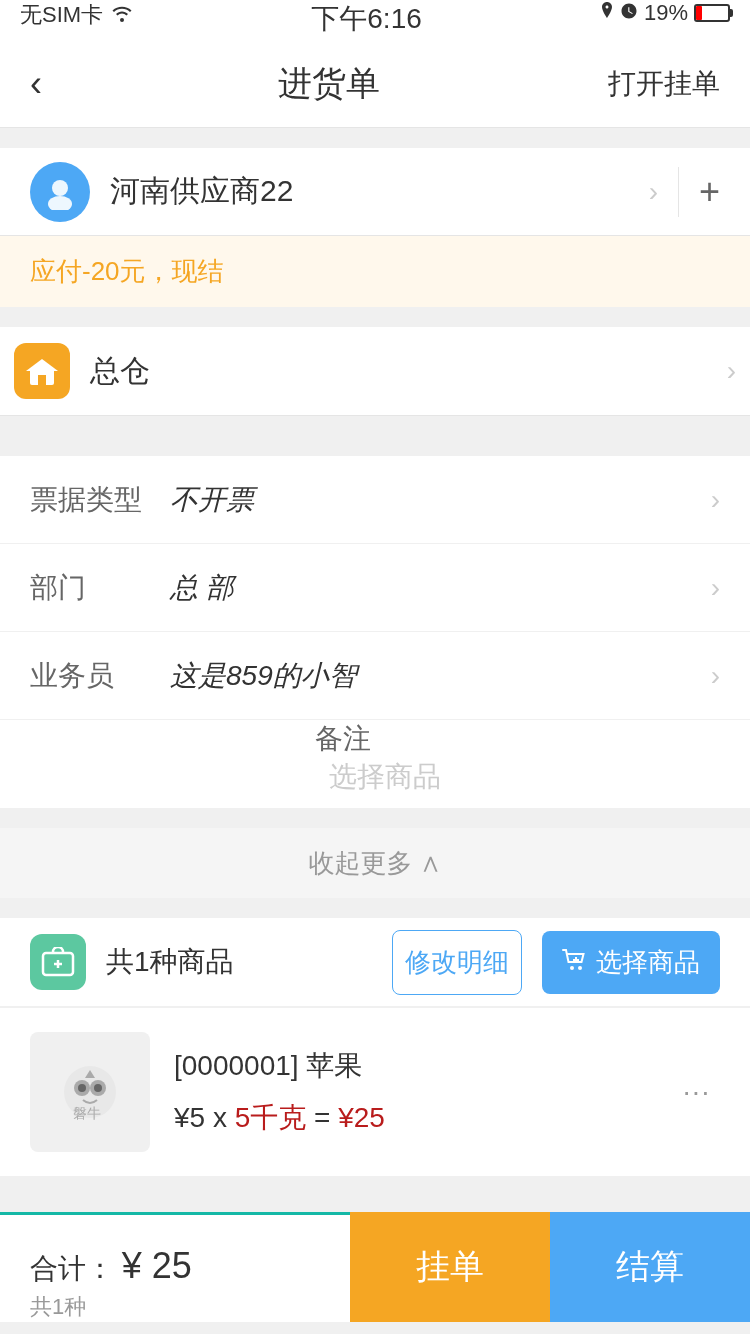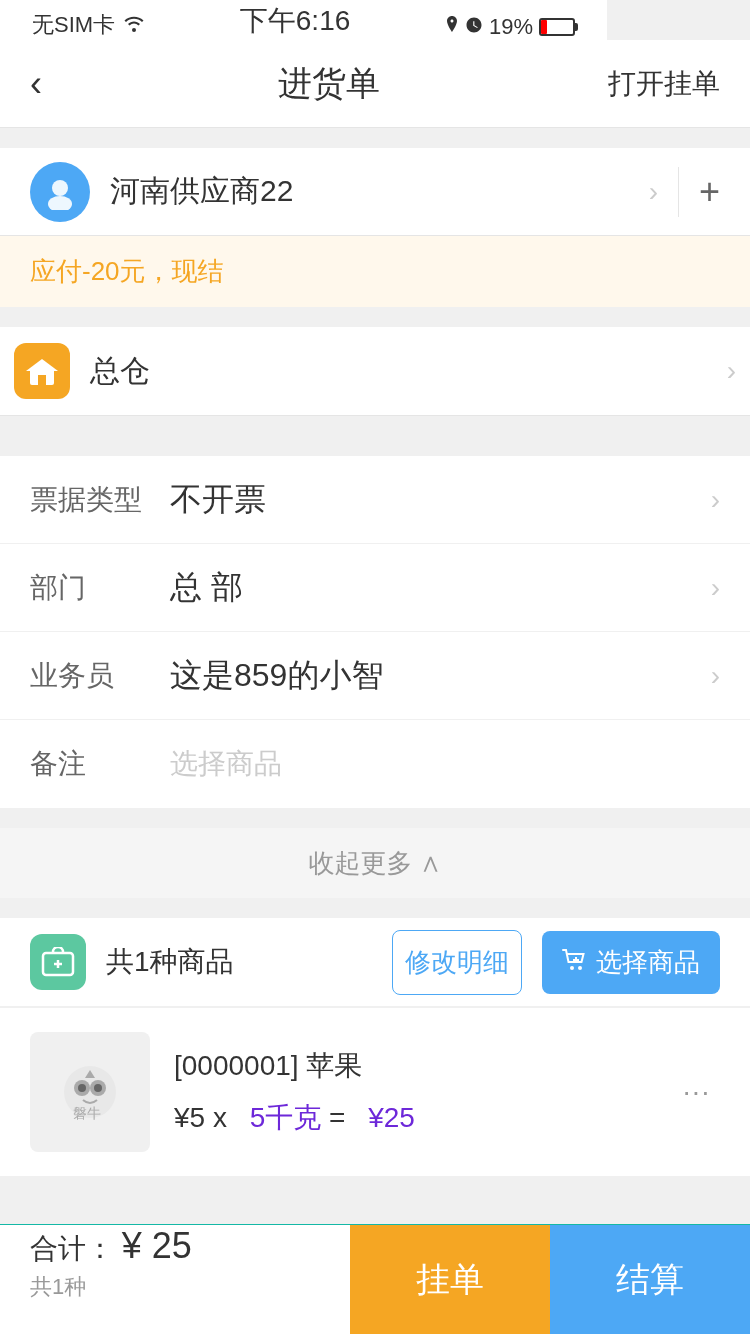--- a/index.html
+++ b/index.html
@@ -8,27 +8,27 @@
       width: 750px;
       min-height: 1334px;
       font-family: -apple-system, 'PingFang SC', 'Helvetica Neue', Arial, sans-serif;
       background: #f0f0f0;
       font-size: 28px;
       color: #333;
     }
 
     
     .status-bar {
-      width: 607px;
+      width: 750px;
       height: 40px;
       background: #fff;
       display: flex;
-      align-items: flex-end;
+      align-items: flex-start;
       justify-content: space-between;
-      padding: 0 32px;
+      padding: 0 20px;
       font-size: 22px;
       color: #333;
     }
     .status-left { display: flex; align-items: center; gap: 8px; }
     .status-center { font-size: 28px; font-weight: 500; }
     .status-right { display: flex; align-items: center; gap: 6px; font-size: 22px; }
     .battery {
       width: 36px; height: 18px;
       border: 2px solid #333;
       border-radius: 3px;
@@ -177,32 +177,34 @@
     .form-row {
       display: flex;
       align-items: center;
       padding: 0 30px;
       height: 88px;
       border-bottom: 1px solid #f0f0f0;
       cursor: pointer;
     }
     .form-row:last-child {
       border-bottom: none;
+      flex-direction: column;
     }
     .form-label {
       font-size: 28px;
       color: #666;
       width: 120px;
       flex-shrink: 0;
     }
     .form-value {
       flex: 1;
-      font-size: 32px;
+      font-size: 28px;
       color: #333;
       padding-left: 20px;
+      font-style: italic;
     }
     .form-placeholder {
       flex: 1;
       font-size: 28px;
       color: #ccc;
       padding-left: 20px;
     }
 
     
     .collapse-row {
@@ -296,40 +298,39 @@
     .product-name {
       font-size: 28px;
       color: #333;
       margin-bottom: 14px;
     }
     .product-price {
       font-size: 28px;
       color: #333;
     }
     .price-highlight {
-      color: #6d28d9;
-      margin-left: 15px;
+      color: #b91c1c;
     }
     .more-btn {
       color: #999;
       font-size: 28px;
       cursor: pointer;
       padding: 10px;
     }
 
     
     .bottom-bar {
       position: fixed;
-      bottom: 0;
+      bottom: 12px;
       width: 750px;
       height: 110px;
       display: flex;
-      align-items: flex-start;
-      background: #fff;
-      border-top: 1px solid #14b8a6;
+      align-items: flex-end;
+      background: #fff;
+      border-top: 3px solid #14b8a6;
     }
     .total-section {
       flex: 1;
       padding: 0 30px;
     }
     .total-count {
       font-size: 22px;
       color: #999;
       margin-top: 4px;
     }

